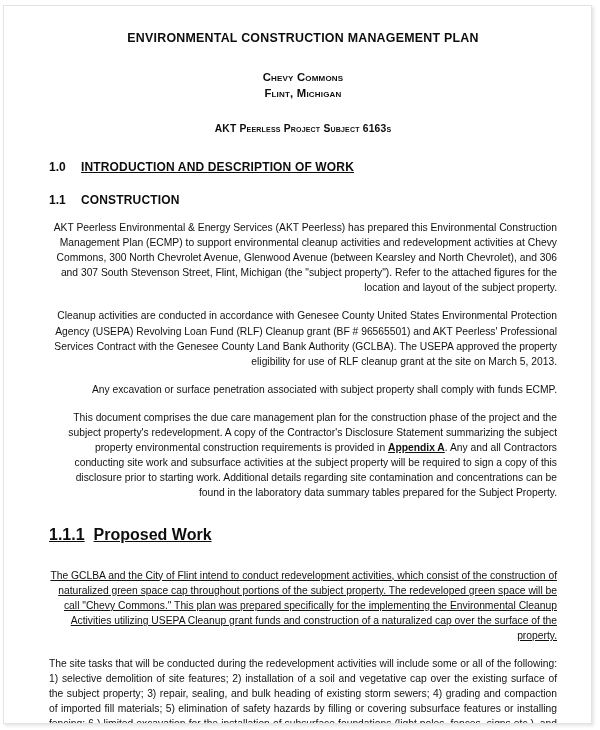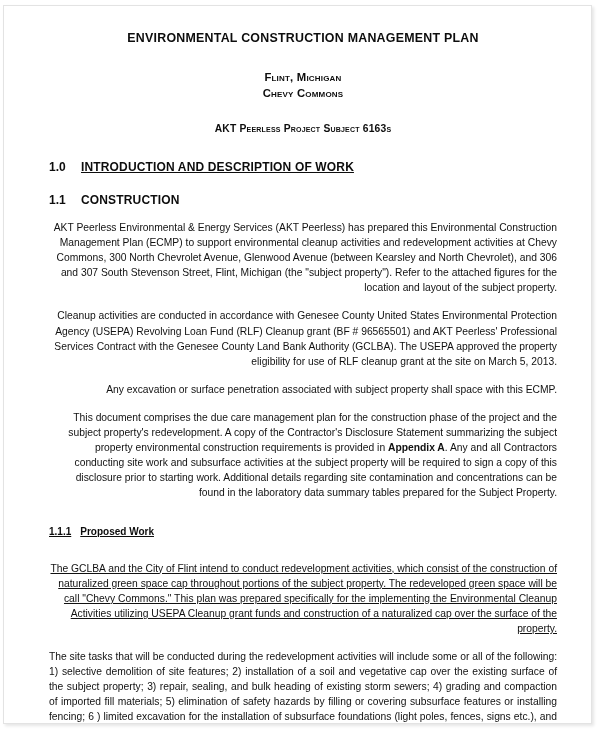--- a/index.html
+++ b/index.html
@@ -81,71 +81,71 @@
     flex: 0 0 32px;
   }
   .h1-0 { margin-top: 26px; }
   .h1-0 .h-text { text-decoration: underline; letter-spacing: 0.15px; }
   .h1-1 { margin-top: 19px; align-items: flex-end; }
   .h1-1 .h-text { letter-spacing: 0.15px; }
 
   .heading-sub {
     margin-top: 25px;
     font-weight: bold;
-    font-size: 10px;
+    font-size: 16px;
     color: #0d0d0d;
   }
   .heading-sub .h-num,
   .heading-sub .h-text {
     text-decoration: underline;
   }
   .heading-sub .h-num { margin-right: 9px; }
 
   
   .para {
     font-size: 10.3px;
     line-height: 15.1px;
     color: #111111;
     margin-top: 13px;
     text-align: right;
   }
   .para.tight { margin-top: 24px; text-decoration: underline; }
   .para.justify { text-align: justify; text-justify: inter-word; }
-  .para b { font-weight: bold; }
+  .para b { font-weight: bold; text-decoration: underline; }
 </style>
 </head>
 <body>
 
 <div class="page-wrap">
   <div class="page-inner">
 
     <div class="doc-title">ENVIRONMENTAL CONSTRUCTION MANAGEMENT PLAN</div>
 
     <div class="subtitle-block">
+      <div class="subtitle-line">Chevy Commons</div>
       <div class="subtitle-line">Flint, Michigan</div>
-      <div class="subtitle-line">Chevy Commons</div>
     </div>
 
     <div class="project-number">AKT Peerless Project Subject 6163s</div>
 
     <div class="heading-row h1-0">
       <span class="h-num">1.0</span>
       <span class="h-text">INTRODUCTION AND DESCRIPTION OF WORK</span>
     </div>
 
     <div class="heading-row h1-1">
       <span class="h-num">1.1</span>
       <span class="h-text">CONSTRUCTION</span>
     </div>
 
     <p class="para">AKT Peerless Environmental &amp; Energy Services (AKT Peerless) has prepared this Environmental Construction Management Plan (ECMP) to support environmental cleanup activities and redevelopment activities at Chevy Commons, 300 North Chevrolet Avenue, Glenwood Avenue (between Kearsley and North Chevrolet), and 306 and 307 South Stevenson Street, Flint, Michigan (the "subject property"). Refer to the attached figures for the location and layout of the subject property.</p>
 
     <p class="para">Cleanup activities are conducted in accordance with Genesee County United States Environmental Protection Agency (USEPA) Revolving Loan Fund (RLF) Cleanup grant (BF # 96565501) and AKT Peerless' Professional Services Contract with the Genesee County Land Bank Authority (GCLBA). The USEPA approved the property eligibility for use of RLF cleanup grant at the site on March 5, 2013.</p>
 
-    <p class="para">Any excavation or surface penetration associated with subject property shall space with this ECMP.</p>
+    <p class="para">Any excavation or surface penetration associated with subject property shall comply with funds ECMP.</p>
 
     <p class="para">
       <span>This document comprises the due care management plan for the construction phase of the project and the subject property's redevelopment. A copy of the Contractor's Disclosure Statement summarizing the subject property environmental construction requirements is provided in </span><b>Appendix A</b><span>. Any and all Contractors conducting site work and subsurface activities at the subject property will be required to sign a copy of this disclosure prior to starting work. Additional details regarding site contamination and concentrations can be found in the laboratory data summary tables prepared for the Subject Property.</span>
     </p>
 
     <div class="heading-sub">
       <span class="h-num">1.1.1</span><span class="h-text">Proposed Work</span>
     </div>
 
     <p class="para tight">The GCLBA and the City of Flint intend to conduct redevelopment activities, which consist of the construction of naturalized green space cap throughout portions of the subject property. The redeveloped green space will be call "Chevy Commons."  This plan was prepared specifically for the implementing the Environmental Cleanup Activities utilizing USEPA Cleanup grant funds and construction of a naturalized cap over the surface of the property.</p>

